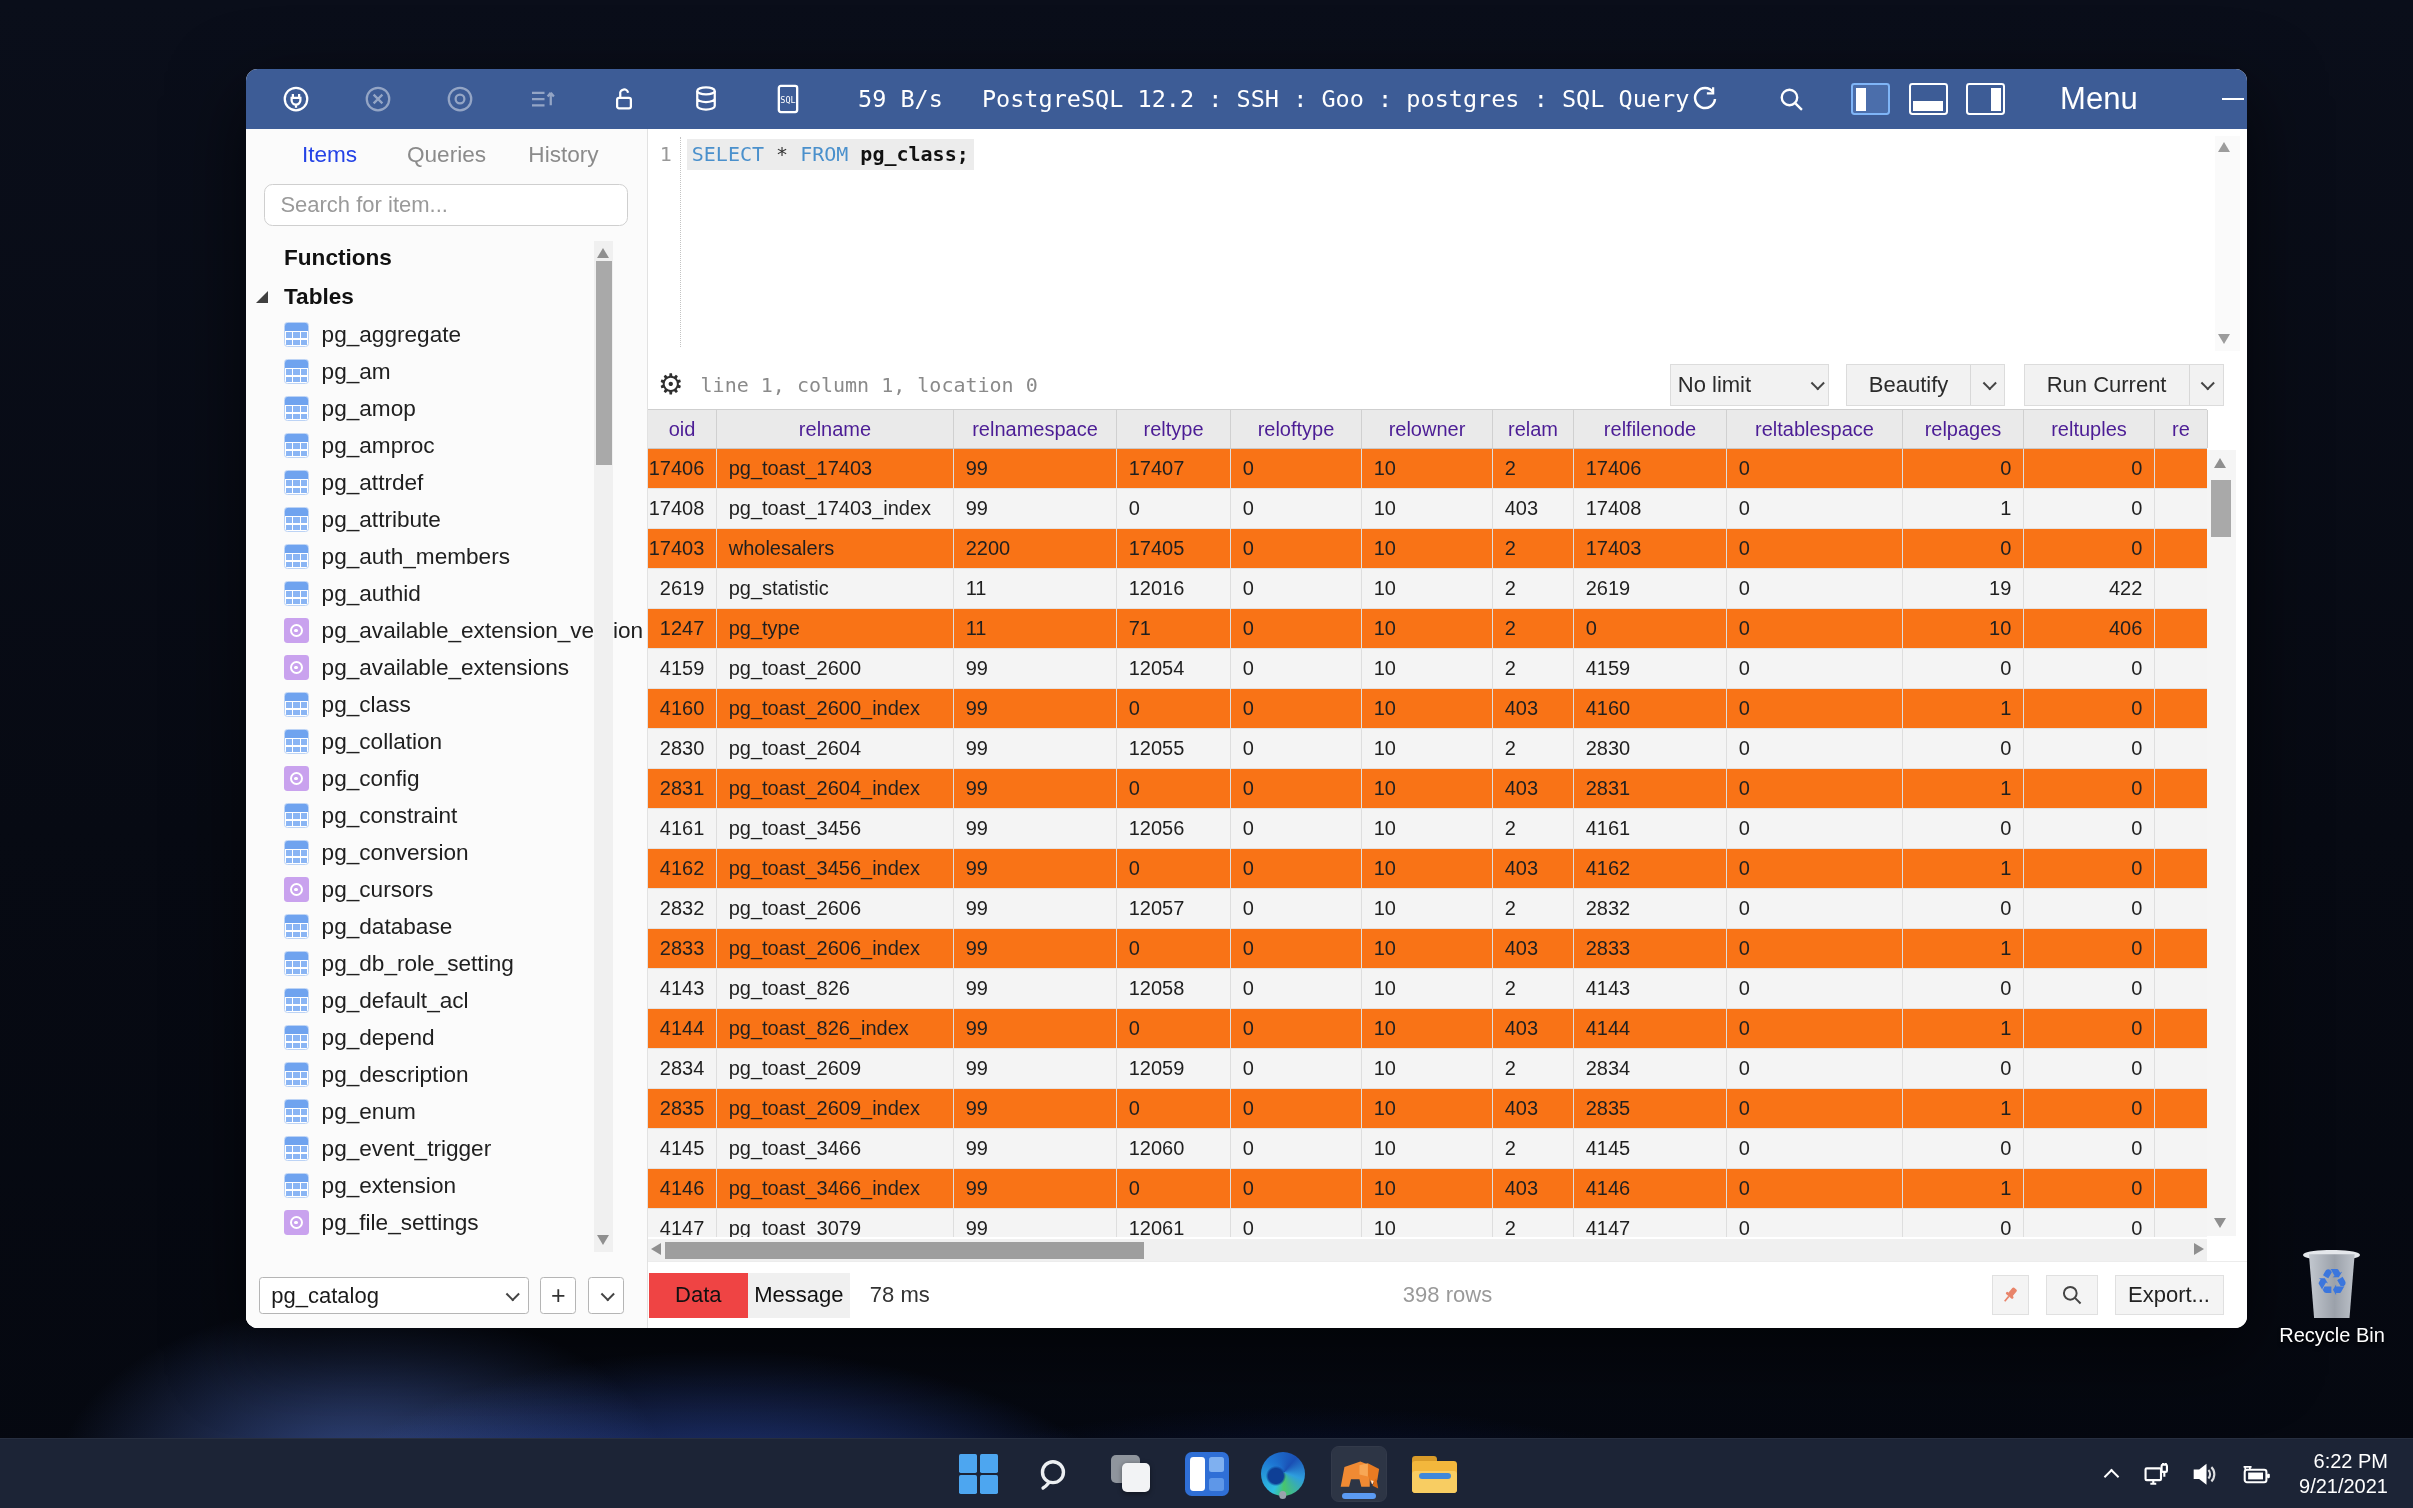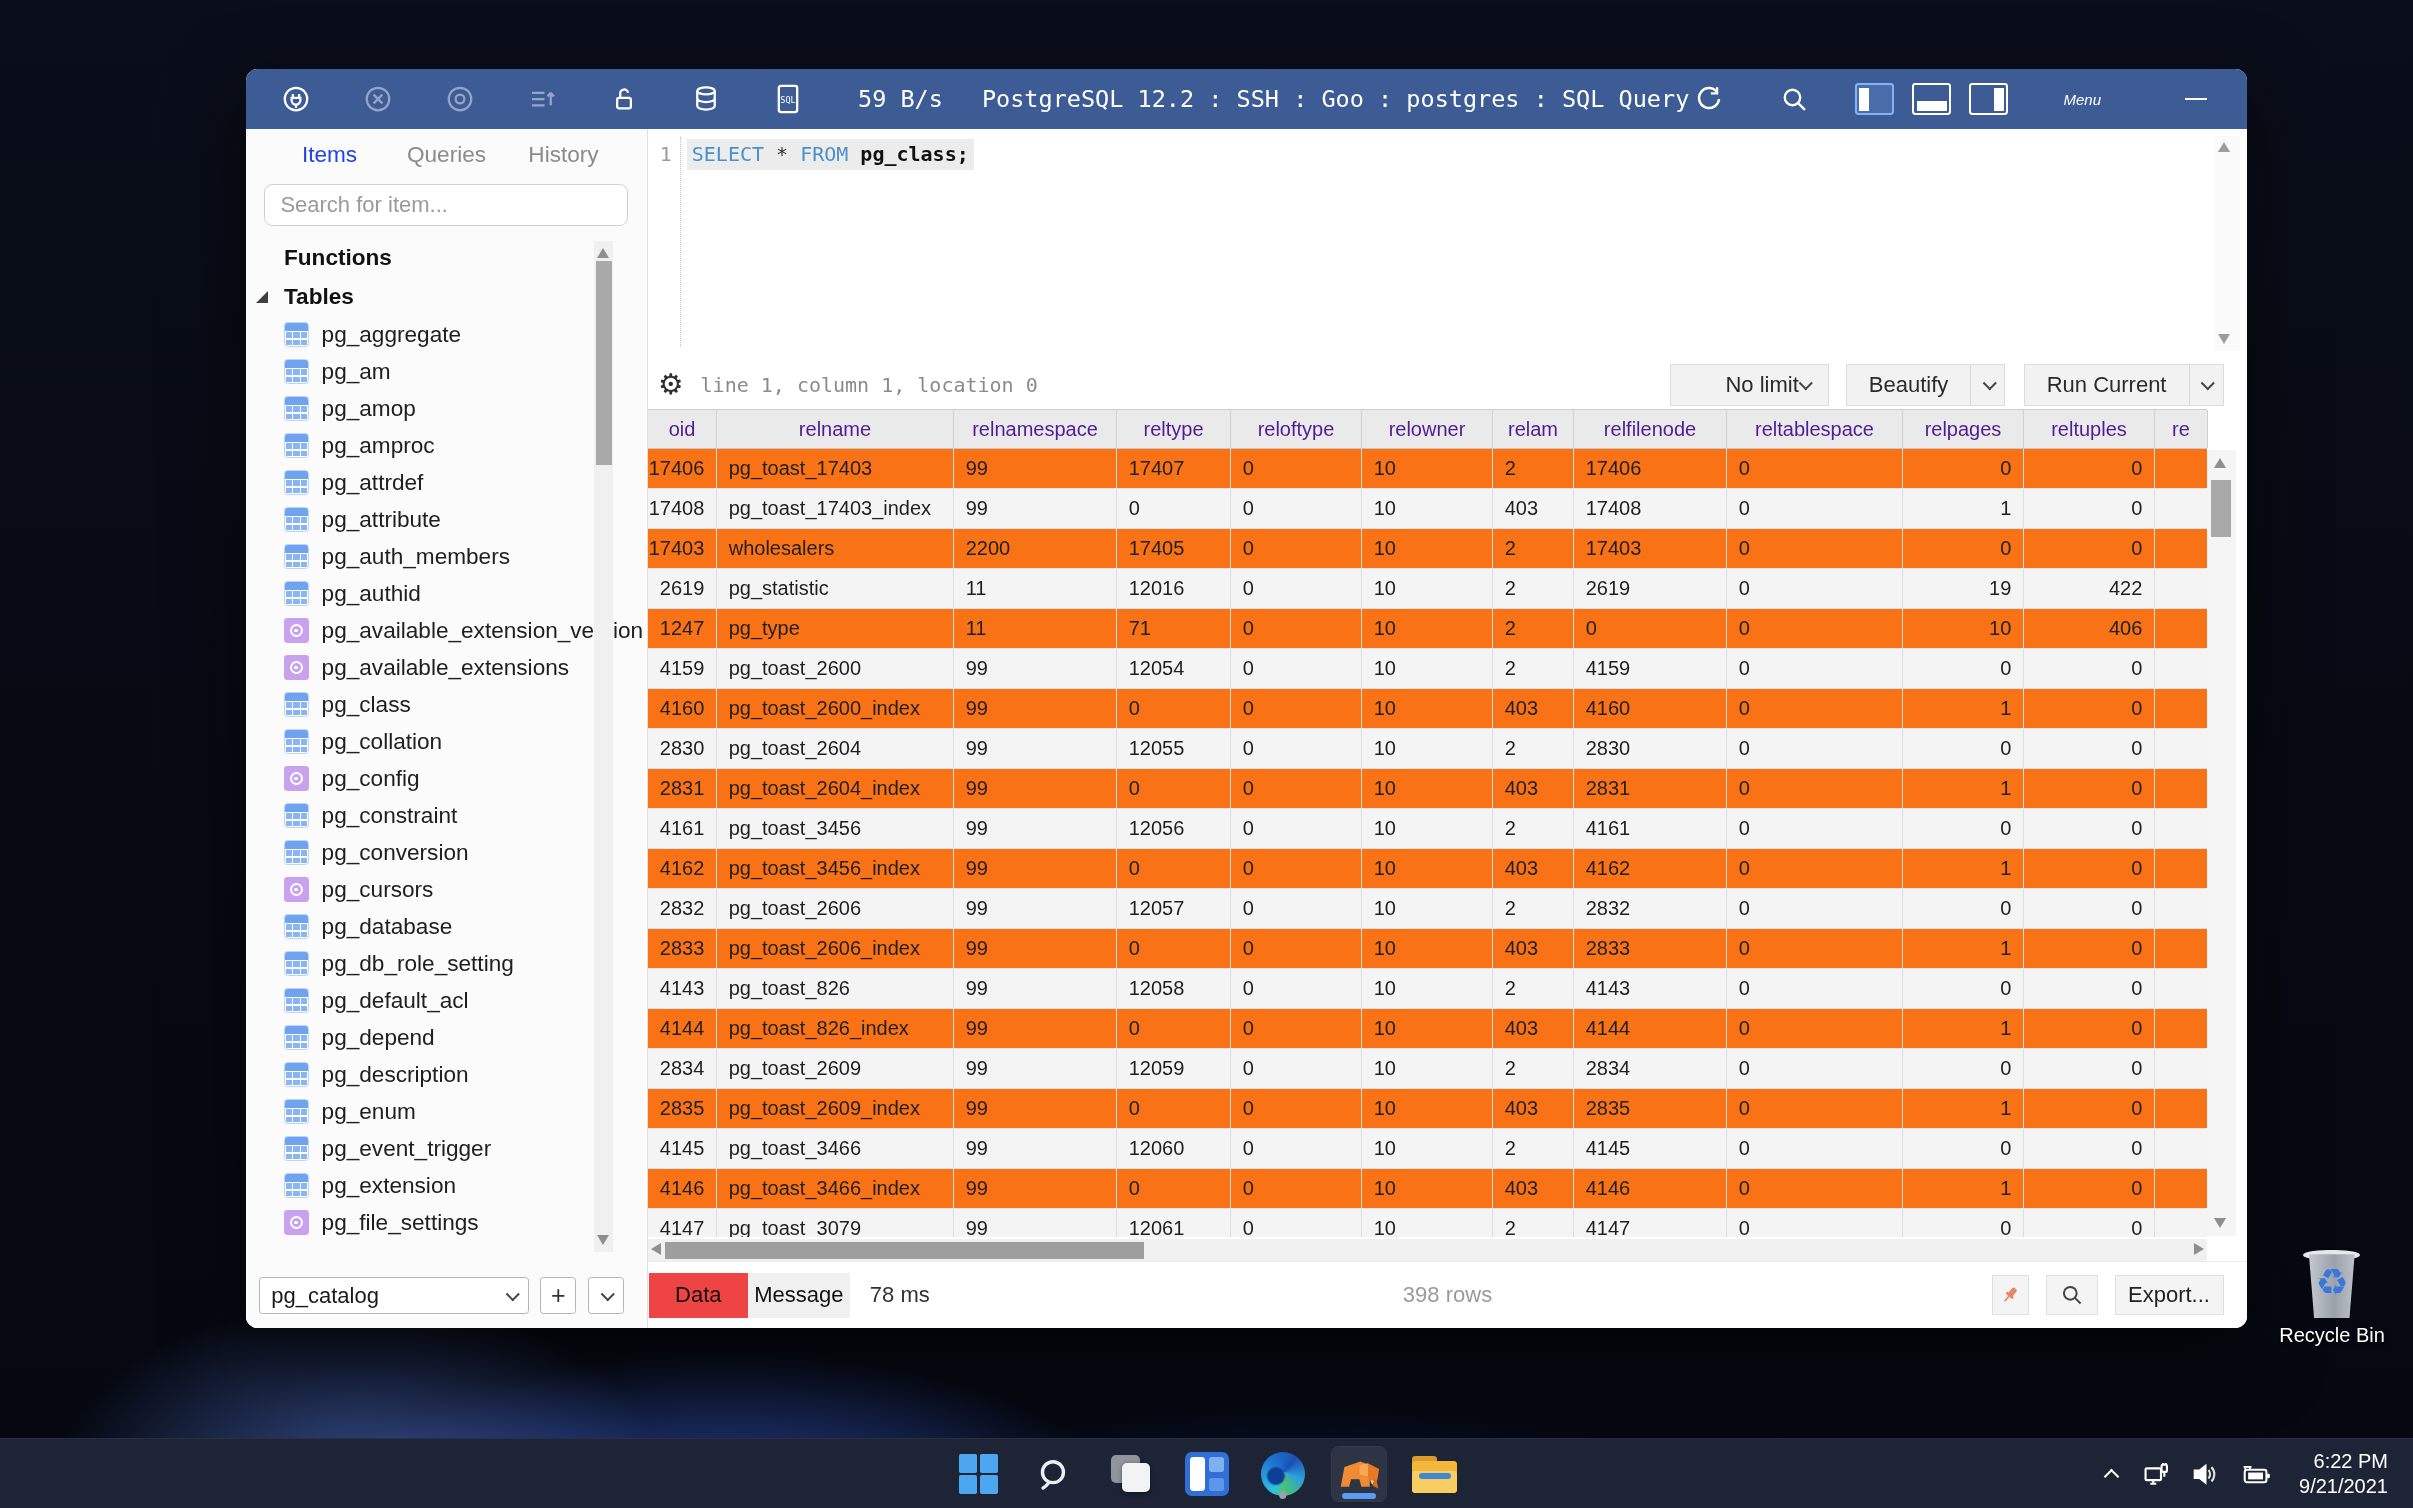--- a/index.html
+++ b/index.html
@@ -33,21 +33,21 @@
   .tb-title { font-family:"DejaVu Sans Mono", monospace; font-size:23.5px; margin-left:39px; white-space:nowrap; }
   .tb-right { display:flex; align-items:center; margin-left:auto; margin-right:30px; gap:0; }
   .tb-refresh { margin-right:54px; } .tb-search { margin-right:44px; }
   .panelgroup { display:flex; gap:18.4px; margin-right:55px; }
   .panelbox { width:39px; height:32px; border:2.5px solid #fff; border-radius:3.4px; position:relative; }
   .panelbox.active { border-color:#7fb5f7; background:rgba(128,176,247,.22); }
   .panelbox .fill { position:absolute; background:#fff; }
   .panelbox .left-f  { left:2.5px; top:2.5px; bottom:2.5px; width:10px; }
   .panelbox .bot-f   { left:2.5px; right:2.5px; bottom:2.5px; height:10px; }
   .panelbox .right-f { right:2.5px; top:2.5px; bottom:2.5px; width:10px; }
-  .tb-menu { font-size:15px; margin-right:44px;font-style:italic; }
+  .tb-menu { font-size:31px; margin-right:44px; }
   .wc { width:42px; height:34px; display:flex; align-items:center; justify-content:center; margin-left:30px; }
   .min-bar { width:22px; height:2.5px; background:#fff; }
 
   
   .appbody { flex:1; display:flex; min-height:0; }
 
   
   .sidebar { width:402px; flex:0 0 402px; background:#fbfbfb; border-right:0.8px solid #e2e2e2; display:flex; flex-direction:column; position:relative; }
   .side-tabs { display:flex; height:52px; align-items:center; padding:0 25px; }
   .side-tab { flex:1; text-align:center; font-size:22.6px; color:#8b8b8b; }
@@ -91,21 +91,21 @@
   .kw { color:#4a90cc; } .op { color:#333; } .ident { color:#111; font-weight:bold; }
   .ed-scroll { position:absolute; right:6.7px; top:6.7px; width:25px; height:215px; background:#fafafa; }
   .ed-scroll .arrow-up { border-bottom-color:#9c9c9c; }
   .ed-scroll .arrow-dn { border-top-color:#9c9c9c; }
 
   
   .statusrow { height:49px; flex:0 0 49px; display:flex; align-items:center; padding-left:10px; }
   .gear { font-size:28.5px; color:#2f2f2f; line-height:1; }
   .pos-status { font-family:"DejaVu Sans Mono", monospace; font-size:20px; color:#8a8a8a; margin-left:17px; }
   .act-btn { height:42px; background:#f2f2f2; border:0.8px solid #dcdcdc; display:flex; align-items:center; font-size:22px; color:#2b2b2b; }
-  .limit-btn { margin-left:auto; width:159px; padding:0 19px; justify-content:flex-end; }
+  .limit-btn { margin-left:auto; width:159px; padding:0 7px; justify-content:space-between; }
   .split { margin-left:17px; padding:0; }
   .split .lbl { padding:0 22px; display:flex; align-items:center; height:100%; }
   .split .chevsec { width:34px; height:100%; border-left:0.8px solid #d8d8d8; display:flex; align-items:center; justify-content:center; }
   .run-split { margin-left:18.4px; margin-right:23.5px; }
 
   
   .tablewrap { flex:1; position:relative; min-height:0; }
   .rheader { display:flex; width:1559px; height:40px; border-top:0.8px solid #cfcfcf; border-bottom:0.8px solid #c9c9c9; background:#eaeaea; }
   .hcell { height:100%; display:flex; align-items:center; justify-content:center; font-size:20px; color:#4c1d95; border-right:0.8px solid #d0d0d0; overflow:hidden; flex:0 0 auto; }
   .rbody { width:1559px; height:788px; overflow:hidden; }

